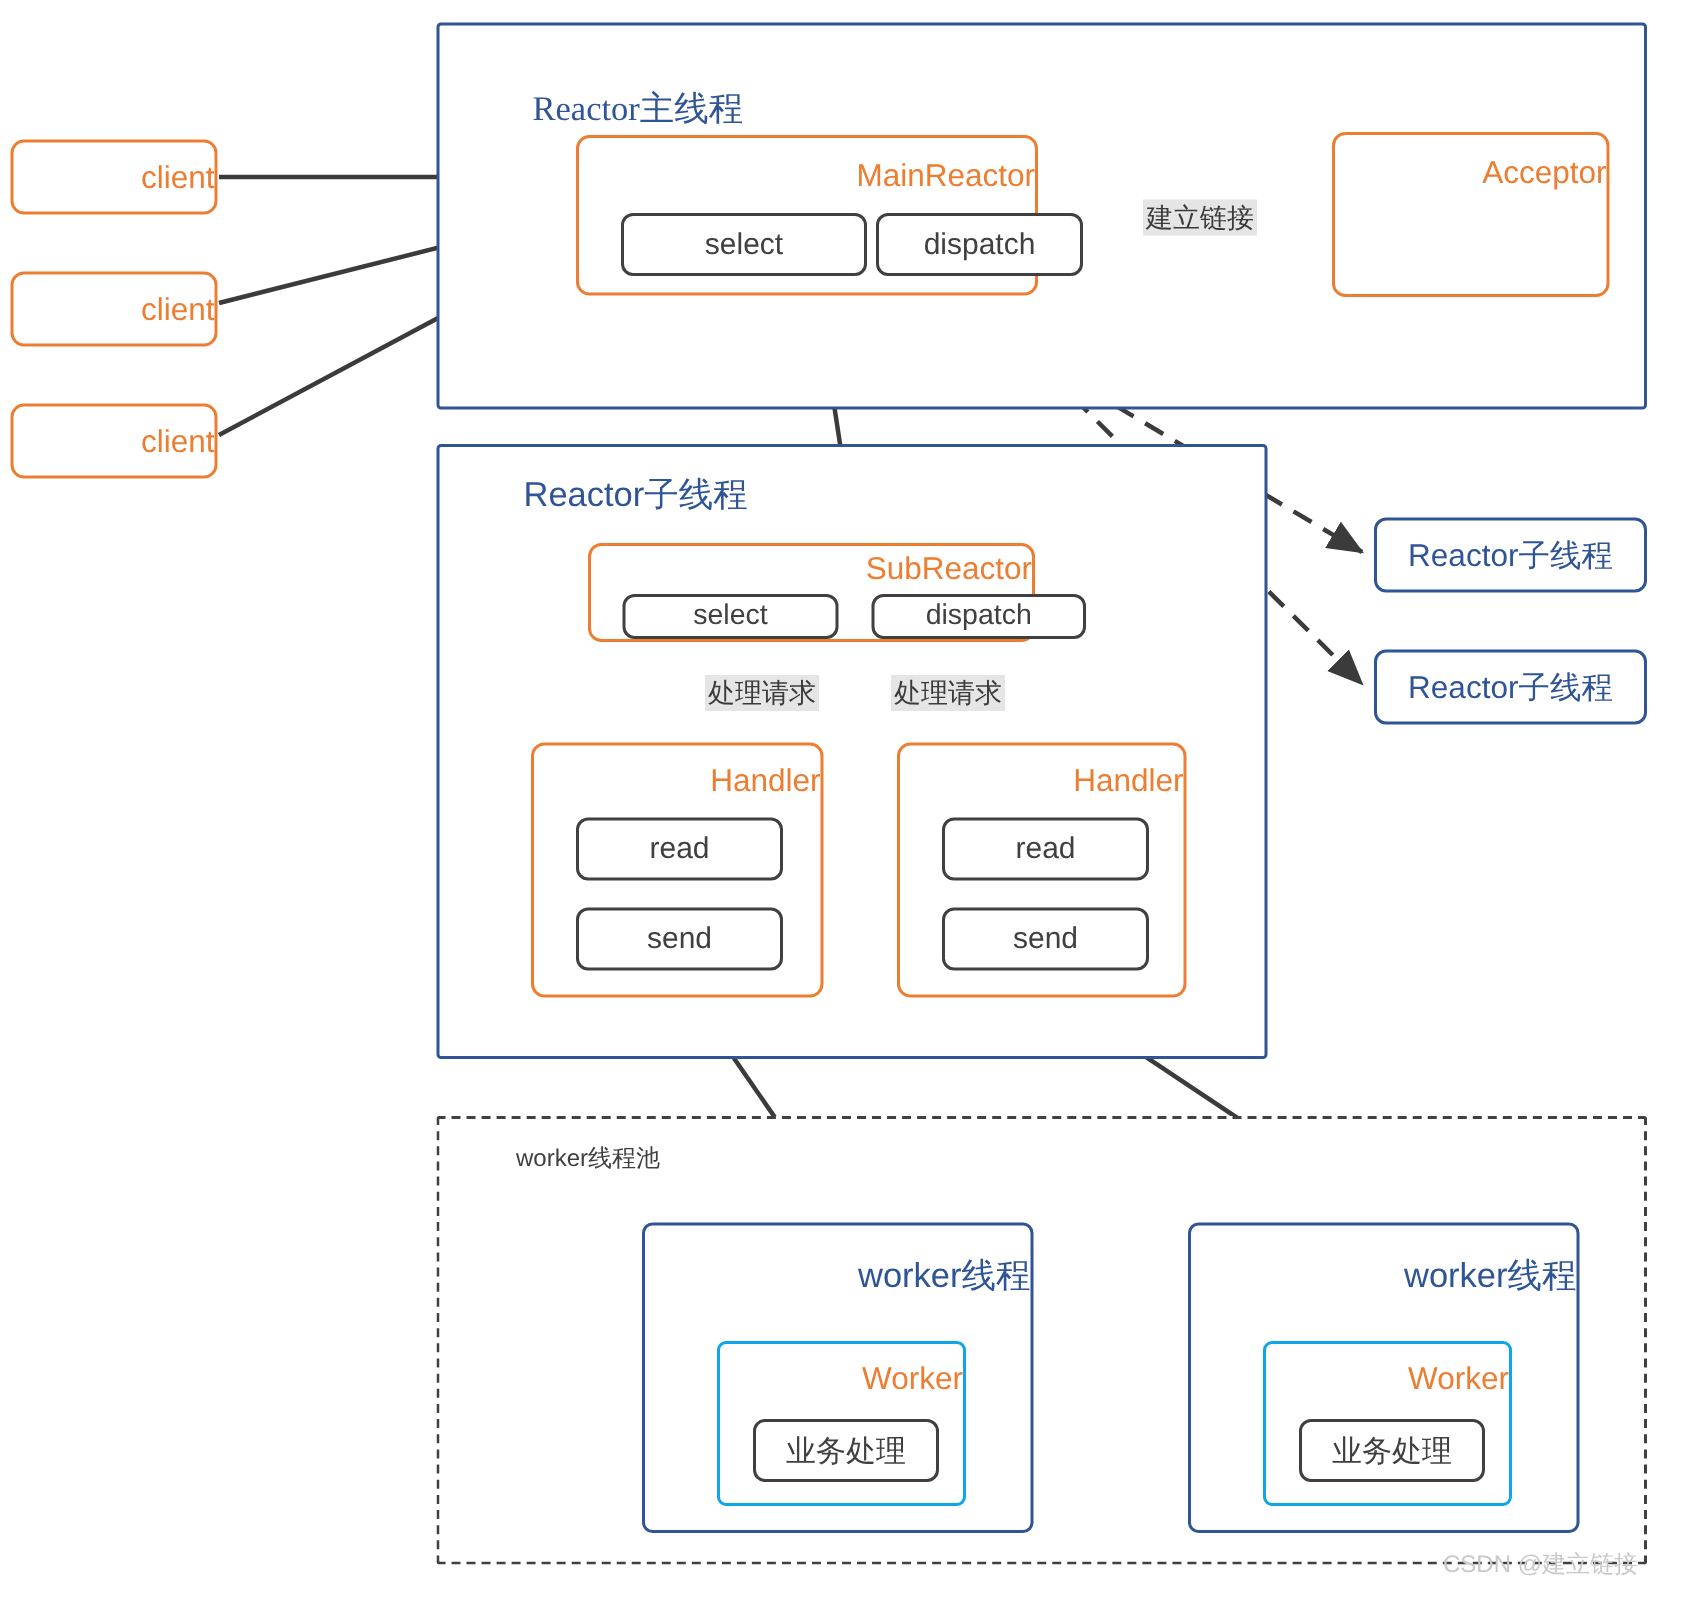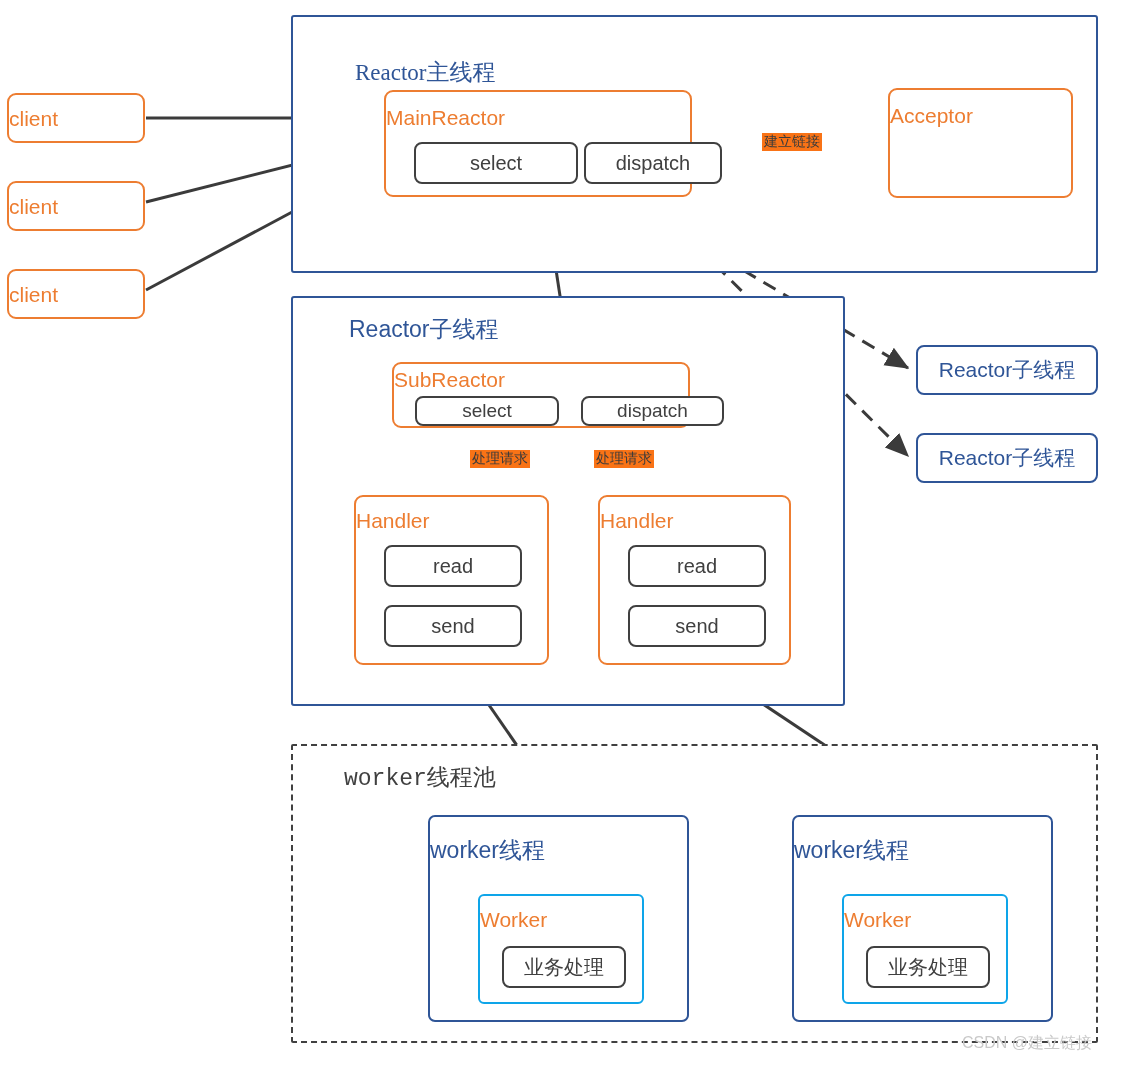--- a/index.html
+++ b/index.html
@@ -9,22 +9,22 @@
   .blue-container{border:2px solid #2f5597;border-radius:3px;}
   .blue-node{border:2px solid #2f5597;border-radius:8px;display:flex;align-items:center;justify-content:center;}
   .orange-node{border:2.5px solid #ed7d31;border-radius:9px;}
   .orange-plain{border:2px solid #0ea5e9;border-radius:6px;}
   .gray-node{border:2.5px solid #404040;border-radius:8px;display:flex;align-items:center;justify-content:center;}
   .dashdot{border:2.5px dashed #404040;border-radius:2px;}
   .lbl-blue{color:#2f5597;font-size:21px;}
   .lbl-orange{color:#ed7d31;font-size:21px;}
   .lbl-gray{color:#404040;font-size:20px;}
   .ctr-title{position:absolute;white-space:nowrap;}
-  .node-title{position:absolute;left:0;right:0;text-align:left;white-space:nowrap;}
-  .edge-label{position:absolute;color:#3b3b3b;font-size:14px;white-space:nowrap;background:#f97316;padding:0 2px;}
+  .node-title{position:absolute;left:0;right:0;text-align:right;white-space:nowrap;}
+  .edge-label{position:absolute;color:#3b3b3b;font-size:18px;white-space:nowrap;background:#e5e5e5;padding:0 2px;}
   .watermark{position:absolute;color:#c9c9c9;font-size:16px;white-space:nowrap;}
   svg.wires{position:absolute;left:0;top:0;width:1121px;height:1065px;pointer-events:none;}
 </style>
 </head>
 <body>
 
 <div id="canvas">
 
   <svg class="wires" viewBox="0 0 1121 1065">
     <defs>
@@ -123,21 +123,21 @@
   </div>
 
   <div class="box blue-node" style="left:916px;top:345px;width:182px;height:50px;">
     <span class="lbl-blue">Reactor子线程</span>
   </div>
   <div class="box blue-node" style="left:916px;top:433px;width:182px;height:50px;">
     <span class="lbl-blue">Reactor子线程</span>
   </div>
 
   <div class="box dashdot" style="left:291px;top:744px;width:807px;height:299px;border-style:dashed;"></div>
-  <div class="ctr-title lbl-gray" style="left:344px;top:762px;font-size:23px;color:#404040;font-family:Liberation Mono, monospace;">worker线程池</div>
+  <div class="ctr-title lbl-gray" style="left:344px;top:762px;font-size:16px;color:#404040;">worker线程池</div>
 
   <div class="box blue-container" style="left:428px;top:815px;width:261px;height:207px;border-radius:7px;">
     <div class="node-title lbl-blue" style="top:18px;font-size:23px;">worker线程</div>
     <div class="box orange-plain" style="left:48px;top:77px;width:166px;height:110px;">
       <div class="node-title lbl-orange" style="top:12px;">Worker</div>
       <div class="box gray-node" style="left:22px;top:50px;width:124px;height:42px;">
         <span class="lbl-gray">业务处理</span>
       </div>
     </div>
   </div>

